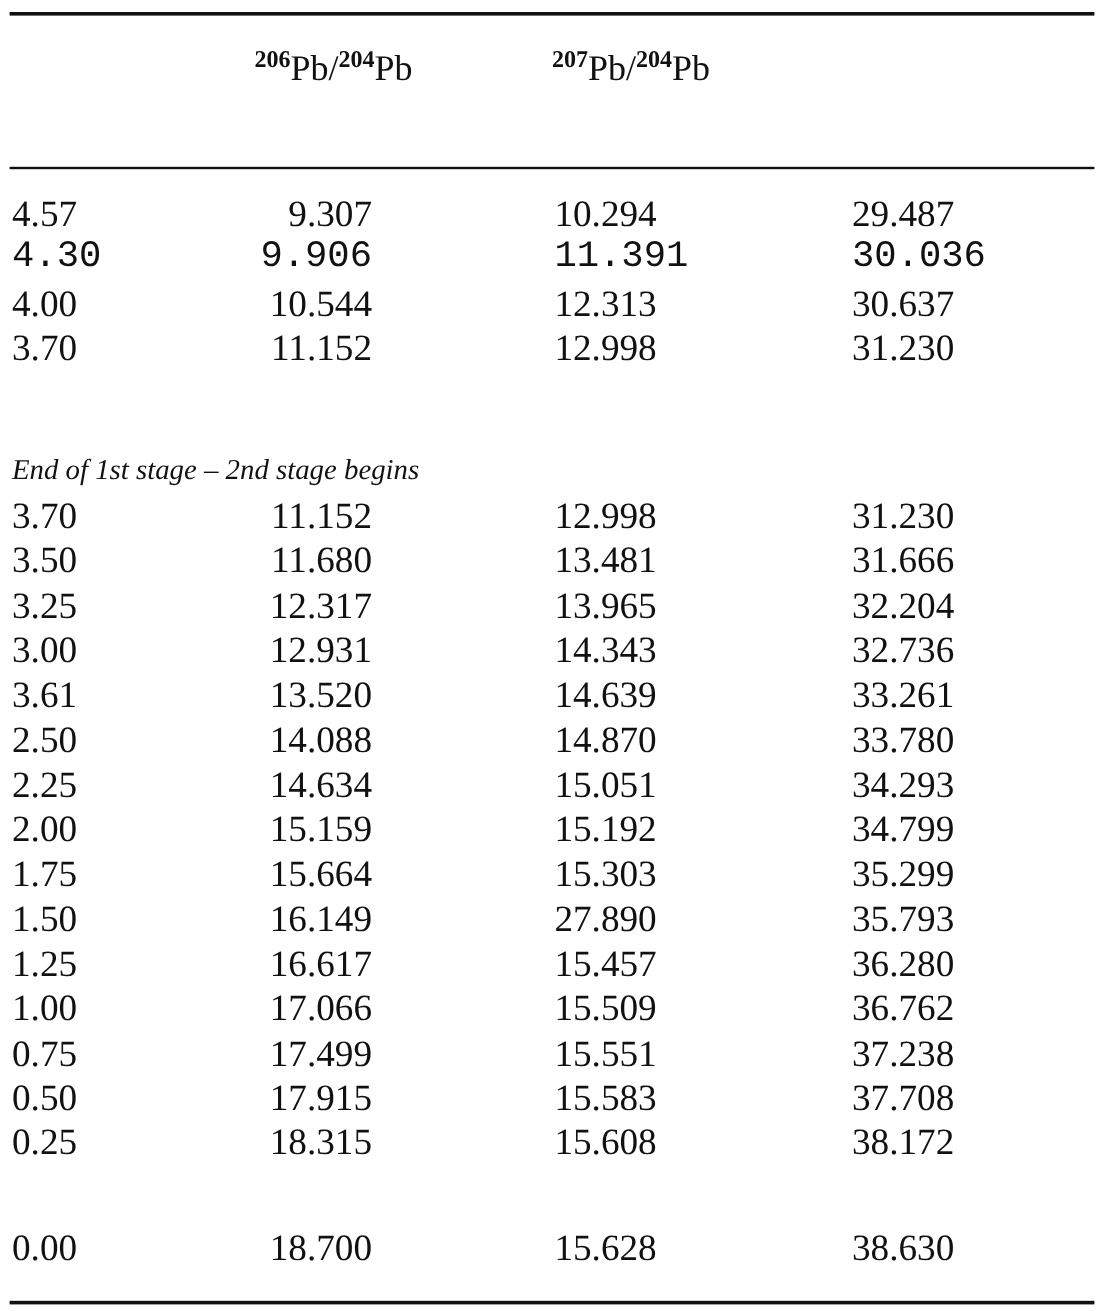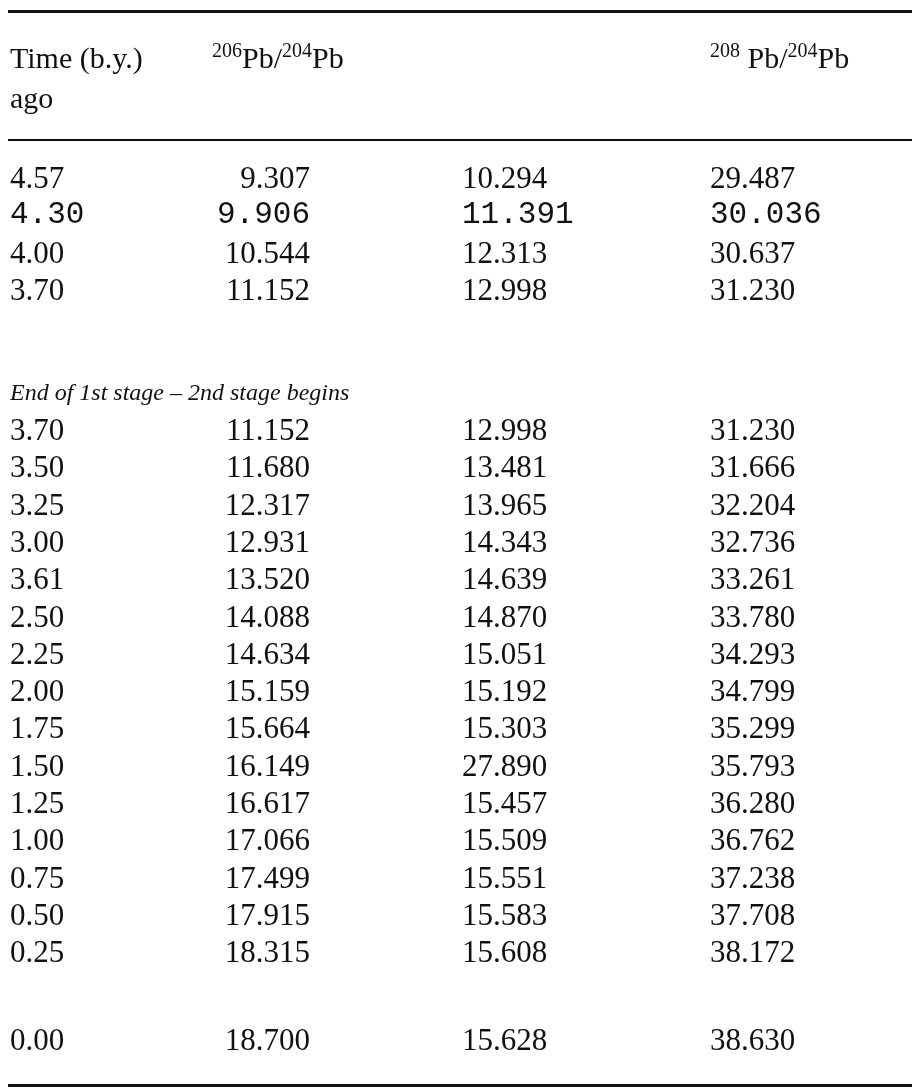--- a/index.html
+++ b/index.html
@@ -37,21 +37,21 @@
     }
     .hcell {
       position: absolute;
       top: 0;
       white-space: nowrap;
     }
     .hcell sup {
       font-size: 20px;
       vertical-align: 0.55em;
       line-height: 0;
-      font-weight: normal;
+      font-weight: bold;
       text-align: right;
     }
     .h-time { left: 10px; }
     .h-time .line2 { display: block; }
     .h-206 { left: 212px; }
     .h-207 { left: 460px; }
     .h-208 { left: 710px; }
 
     .row {
       position: absolute;
@@ -80,29 +80,25 @@
       font-style: italic;
       white-space: nowrap;
     }
   </style>
 </head>
 <body>
 
 <div class="rule top"></div>
 
 <div class="header">
-  <div class="hcell h-time">
-    <span>Time (b.y.)</span>
-    <span class="line2">ago</span>
-  </div>
   <div class="hcell h-206">
     <sup>206</sup><span>Pb/</span><sup>204</sup><span>Pb</span>
   </div>
-  <div class="hcell h-208">
-    <sup>208</sup><span> Pb/</span><sup>204</sup><span>Pb</span>
+  <div class="hcell h-207">
+    <sup>207</sup><span>Pb/</span><sup>204</sup><span>Pb</span>
   </div>
 </div>
 
 <div class="rule mid"></div>
 
 <div id="stage1">
     <div class="row" style="top: 159px;">
       <span class="cell c-time">4.57</span>
       <span class="cell c-206">9.307</span>
       <span class="cell c-207">10.294</span>

